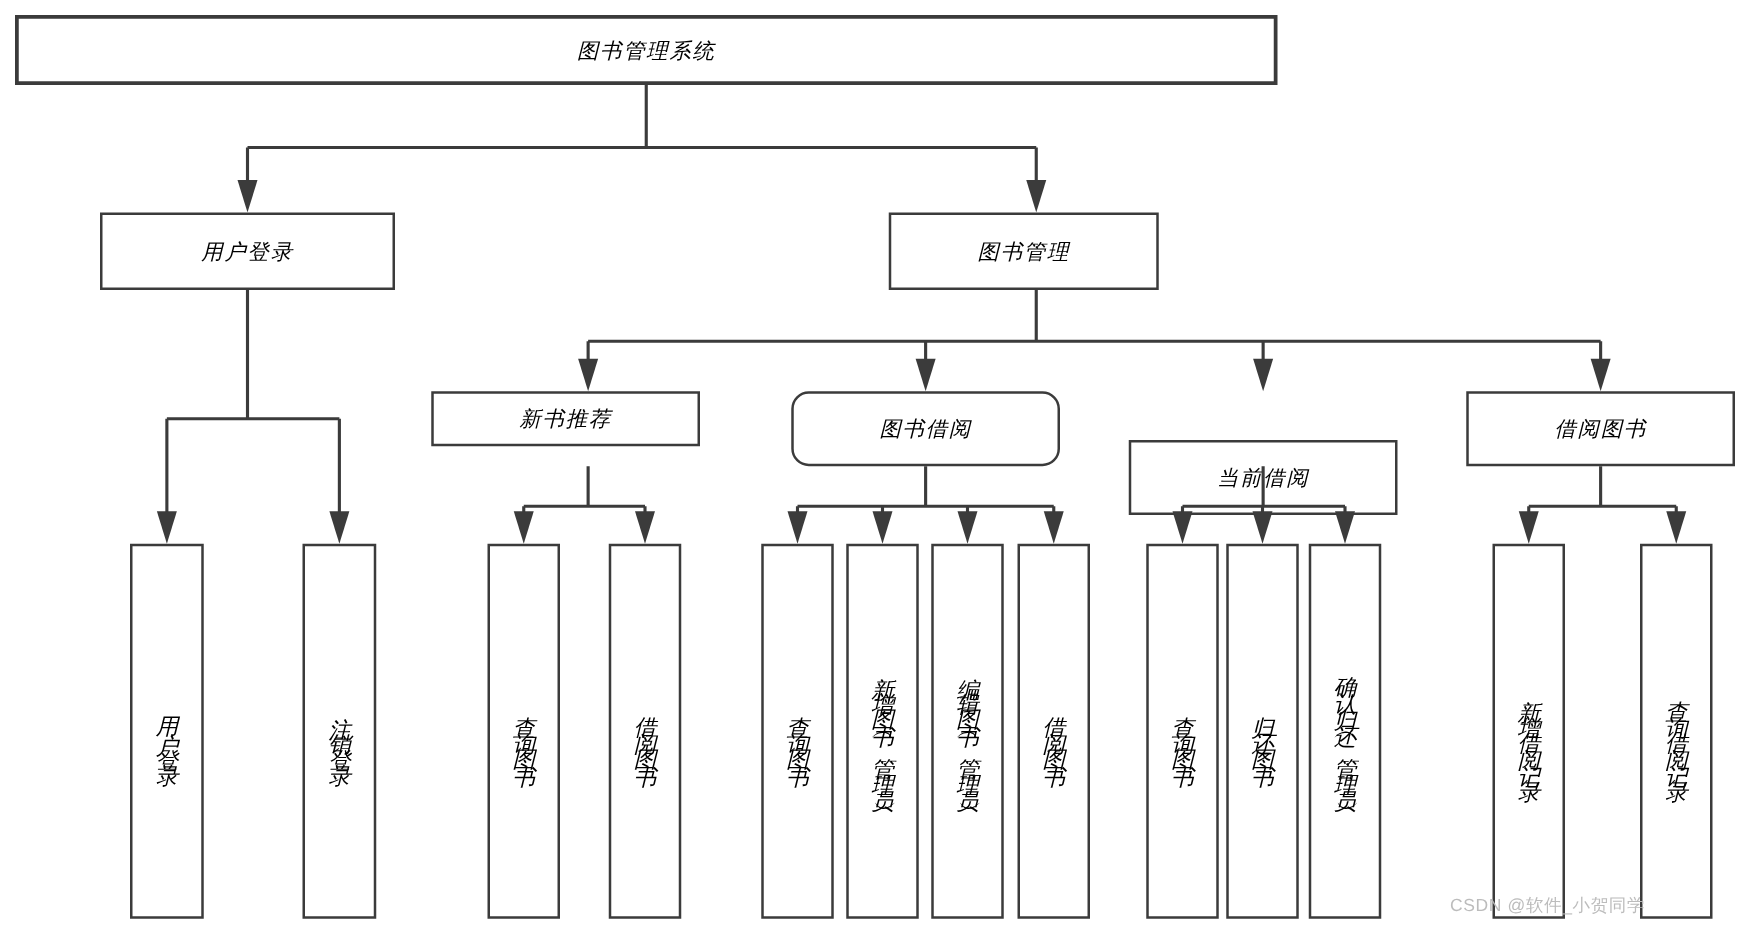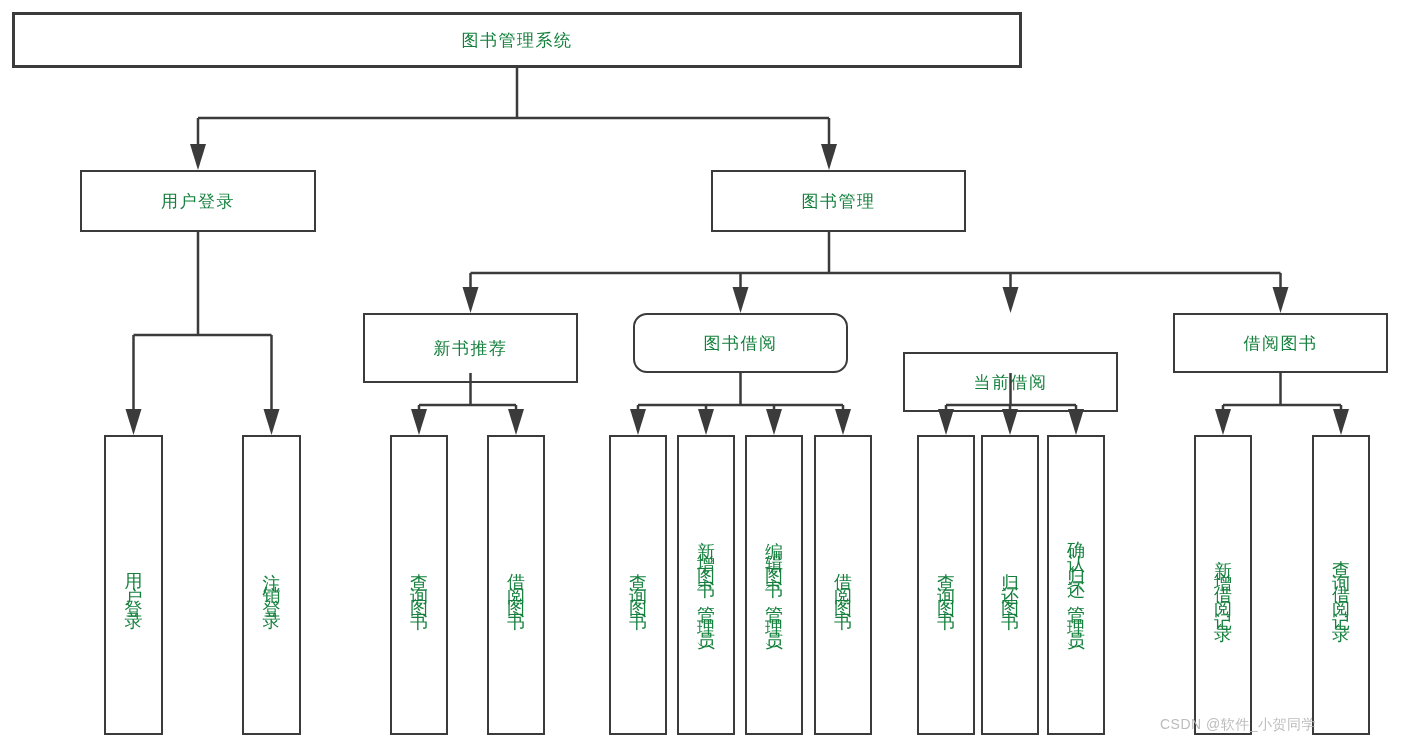--- a/index.html
+++ b/index.html
@@ -20,25 +20,26 @@
     left: 0; top: 0;
     width: 1405px; height: 747px;
     pointer-events: none;
     z-index: 2;
   }
   .box {
     position: absolute;
     box-sizing: border-box;
     background: #ffffff;
     border: 2.5px solid #3b3b3b;
-    color: #15803d;
+    color: #000000;
     display: flex;
     align-items: center;
     justify-content: center;
     z-index: 1;
+    font-style: italic;
   }
   .hbox {
     font-size: 17px;
     letter-spacing: 1.5px;
     white-space: nowrap;
   }
   .rootbox {
     border-width: 3px;
     font-size: 17px;
   }
@@ -97,23 +98,23 @@
       <polygon points="1002,409 1018,409 1010,435"></polygon>
       <polygon points="1068,409 1084,409 1076,435"></polygon>
       <polygon points="1215,409 1231,409 1223,435"></polygon>
       <polygon points="1333,409 1349,409 1341,435"></polygon>
     </g>
   </svg>
 
   <div class="box hbox rootbox" style="left:12px; top:12px; width:1010px; height:56px;">图书管理系统</div>
 
   <div class="box hbox" style="left:80px; top:170px; width:236px; height:62px;">用户登录</div>
-  <div class="box hbox" style="left:711px; top:170px; width:255px; height:62px;">图书管理</div>
+  <div class="box hbox" style="left:711px; top:170px; width:216px; height:62px;">图书管理</div>
 
-  <div class="box hbox" style="left:363px; top:313px; width:215px; height:70px;">新书推荐</div>
+  <div class="box hbox" style="left:345px; top:313px; width:215px; height:44px;">新书推荐</div>
   <div class="box hbox" style="left:633px; top:313px; width:215px; height:60px;border-radius:14px;">图书借阅</div>
   <div class="box hbox" style="left:903px; top:313px; width:215px; height:60px;margin-top:39px;">当前借阅</div>
   <div class="box hbox" style="left:1173px; top:313px; width:215px; height:60px;">借阅图书</div>
 
   <div class="box vbox" style="left:104px; width:59px;">用户登录</div>
   <div class="box vbox" style="left:242px; width:59px;">注销登录</div>
 
   <div class="box vbox" style="left:390px;">查询图书</div>
   <div class="box vbox" style="left:487px;">借阅图书</div>
 

